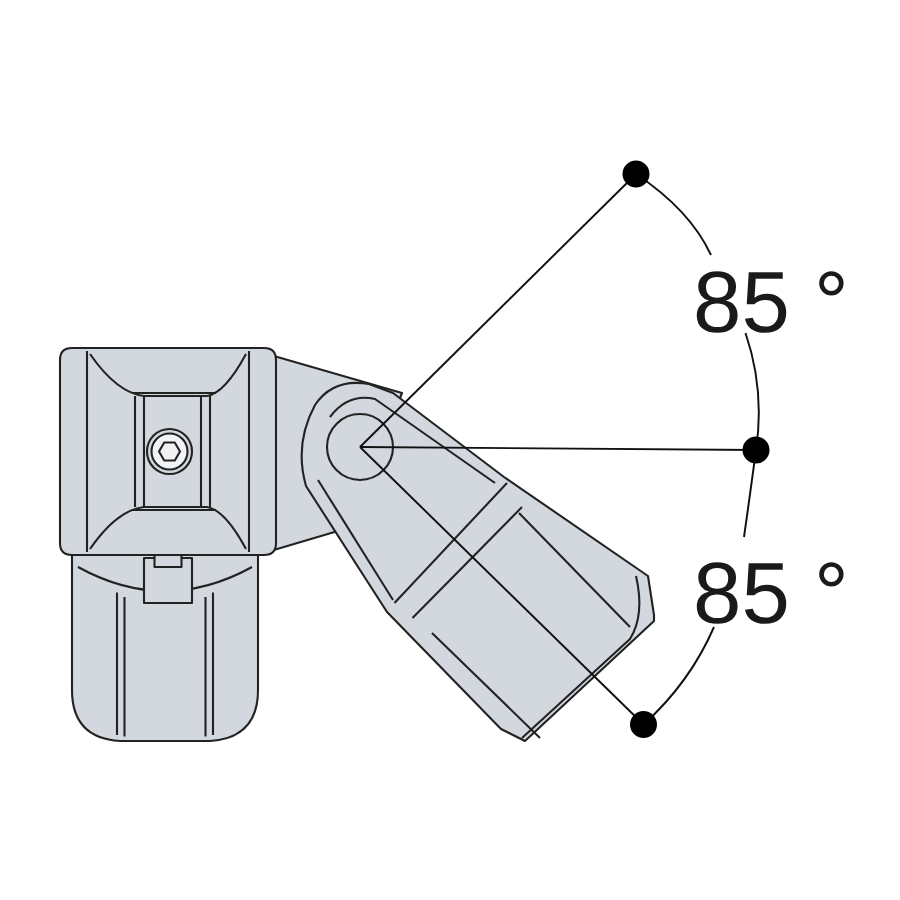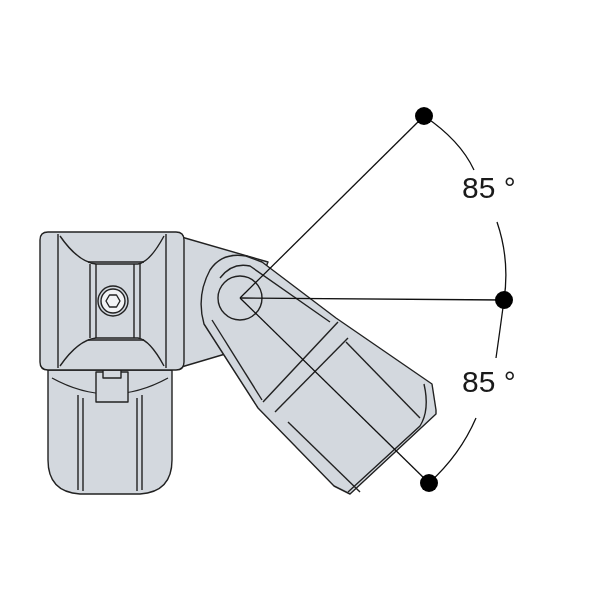--- a/index.html
+++ b/index.html
@@ -1,18 +1,18 @@
 <!DOCTYPE html>
 <html><head>
 <meta charset="utf-8">
 <style>
   html,body{margin:0;padding:0;background:#ffffff;}
   #stage{position:relative;width:600px;height:600px;overflow:hidden;background:#fff;}
   svg{position:absolute;left:0;top:0;}
-  .lbl{position:absolute;font-family:"Liberation Sans",sans-serif;font-size:30px;color:#1a1a1a;letter-spacing:0px;line-height:1;}
+  .lbl{position:absolute;font-family:"Liberation Sans",sans-serif;font-size:58px;color:#1a1a1a;letter-spacing:0px;line-height:1;}
 </style>
 </head>
 <body>
 
 <div id="stage">
 <svg width="600" height="600" viewBox="0 0 600 600">
   <g stroke="#222" stroke-width="1.4" fill="#d3d8de" stroke-linejoin="round">
 
     <g>
       <path d="M48 370 L48 460 Q48 492 80 494 L140 494 Q172 492 172 460 L172 370 Z"></path>

